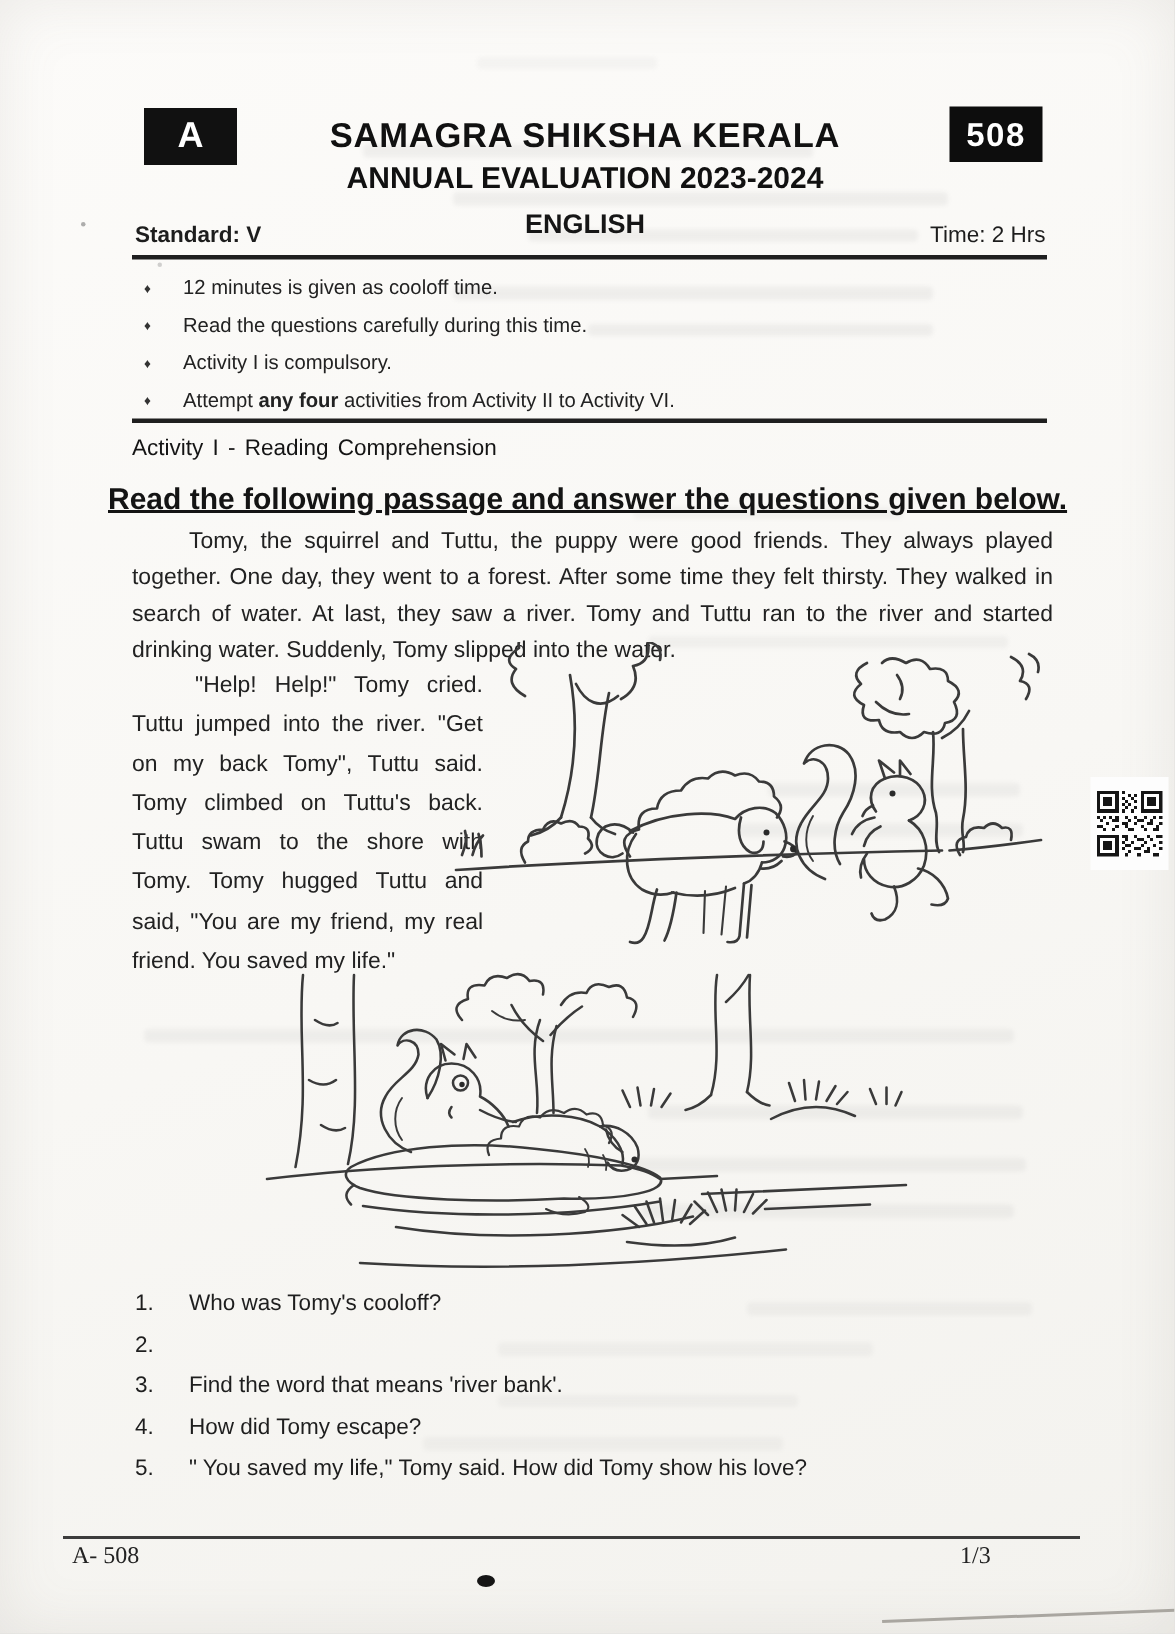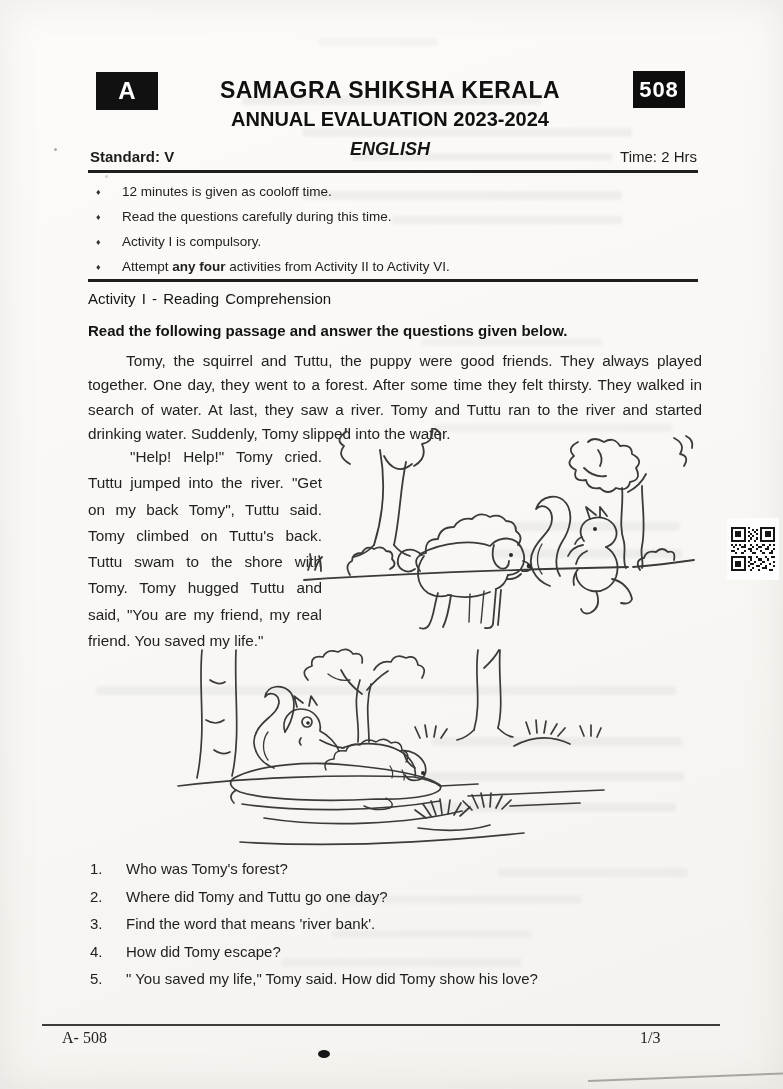--- a/index.html
+++ b/index.html
@@ -6,50 +6,50 @@
   .page{
     position:relative;width:783px;height:1089px;overflow:hidden;
     background:linear-gradient(160deg,#fcfbf9 0%,#f8f7f4 55%,#f3f2ee 100%);
     font-family:"Liberation Sans",sans-serif;color:#1d1d1d;
     box-shadow:inset 0 0 40px rgba(120,115,105,.12);
   }
   .abs{position:absolute;}
   
   .set-box{left:96px;top:72px;width:62px;height:38px;background:#111;color:#fff;
     display:flex;align-items:center;justify-content:center;font-size:24px;font-weight:bold;}
-  .code-box{left:633px;top:71px;width:52px;height:37px;background:#0d0d0d;color:#fff;
+  .code-box{left:633px;top:71px;width:62px;height:37px;background:#0d0d0d;color:#fff;
     display:flex;align-items:center;justify-content:center;font-size:22px;font-weight:bold;letter-spacing:1px;}
   .title1{left:140px;top:77px;width:500px;text-align:center;font-size:23px;font-weight:bold;letter-spacing:.5px;color:#111;}
   .title2{left:140px;top:108px;width:500px;text-align:center;font-size:20px;font-weight:bold;color:#111;}
-  .subject{left:140px;top:139px;width:500px;text-align:center;font-size:18px;font-weight:bold;color:#161616;font-style:italic;}
+  .subject{left:140px;top:139px;width:500px;text-align:center;font-size:18px;font-weight:bold;color:#161616;}
   .standard{left:90px;top:148px;font-size:15px;font-weight:bold;}
   .time{left:540px;top:148px;width:157px;text-align:right;font-size:15px;font-weight:normal;}
   .rule{background:#1f1f1f;}
   .rule1{left:88px;top:170px;width:610px;height:3px;}
   .rule2{left:88px;top:279px;width:610px;height:3px;}
   
   .instr{left:88px;top:180px;width:610px;}
   .instr .row{display:flex;align-items:flex-start;padding:4px 0 5px 0;font-size:13.5px;color:#222;}
   .blt{width:14px;margin-left:8px;margin-right:12px;font-size:9px;line-height:16px;color:#333;}
   
   .act-head{left:88px;top:290px;font-size:15px;font-weight:normal;color:#141414;word-spacing:2px;}
-  .direction{left:88px;top:322px;font-size:15px;font-weight:bold;color:#141414;}
+  .direction{left:72px;top:322px;font-size:20px;font-weight:bold;color:#141414;text-decoration:underline;}
   .passage{left:88px;top:349px;width:614px;font-size:15.3px;line-height:24.4px;text-align:justify;text-indent:38px;color:#222;}
   .leftcol{left:88px;top:444px;width:234px;font-size:15.3px;line-height:26.3px;text-align:justify;text-indent:42px;color:#222;}
   
   .illo{stroke:#3a3a3a;fill:none;stroke-linecap:round;stroke-linejoin:round;}
   .illo1{left:288px;top:428px;}
   .illo2{left:176px;top:648px;}
   
   .questions{left:90px;top:860px;width:608px;}
   .q-row{display:flex;font-size:15px;line-height:17.5px;margin-bottom:10px;color:#1e1e1e;}
   .q-num{width:36px;flex:none;}
   
   .f-rule{left:42px;top:1024px;width:678px;height:2px;background:#3c3c3c;}
-  .f-left{left:62px;top:1029px;font-family:"Liberation Serif",serif;font-size:16px;color:#222;}
+  .f-left{left:48px;top:1029px;font-family:"Liberation Serif",serif;font-size:16px;color:#222;}
   .f-right{left:640px;top:1029px;width:80px;font-family:"Liberation Serif",serif;font-size:16px;color:#222;}
   .ink-dot{left:318px;top:1050px;width:12px;height:8px;background:#151515;border-radius:50%;}
   .page-edge{left:588px;top:1076px;width:210px;height:2px;background:#a9a6a0;transform:rotate(-2.2deg);}
   
   .qr-wrap{left:727px;top:518px;width:52px;height:62px;background:#fdfdfd;display:flex;align-items:center;justify-content:center;}
   
   .bleed{position:absolute;background:#8d8d8d;opacity:.10;border-radius:3px;filter:blur(1.4px);height:9px;}
   .speck{position:absolute;width:3px;height:3px;border-radius:50%;background:#6e6e6e;opacity:.55;}
 </style>
 </head>
@@ -205,25 +205,24 @@
 
       <path d="M250,170 l-11,-8 M255,168 l-8,-12 M260,167 l-5,-14 M266,166 l-2,-15 M272,166 l2,-14 M278,167 l7,-12 M284,168 l10,-9"></path>
       <path d="M296,162 l-9,-9 M302,160 l-6,-13 M308,159 l-3,-14 M314,159 l1,-14 M320,160 l6,-12 M326,161 l9,-9"></path>
       <path d="M334,158 l70,-3"></path>
     </g>
   </svg>
 
   <div class="abs questions">
     <div class="q-row">
       <span class="q-num">1.</span>
-      <span>Who was Tomy's forest?</span>
+      <span>Who was Tomy's cooloff?</span>
     </div>
     <div class="q-row">
       <span class="q-num">2.</span>
-      <span>Where did Tomy and Tuttu go one day?</span>
     </div>
     <div class="q-row">
       <span class="q-num">3.</span>
       <span>Find the word that means 'river bank'.</span>
     </div>
     <div class="q-row">
       <span class="q-num">4.</span>
       <span>How did Tomy escape?</span>
     </div>
     <div class="q-row">

